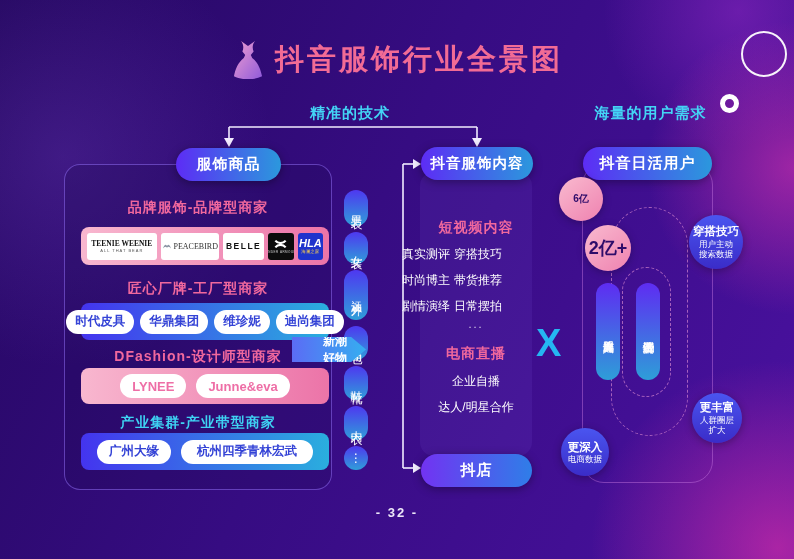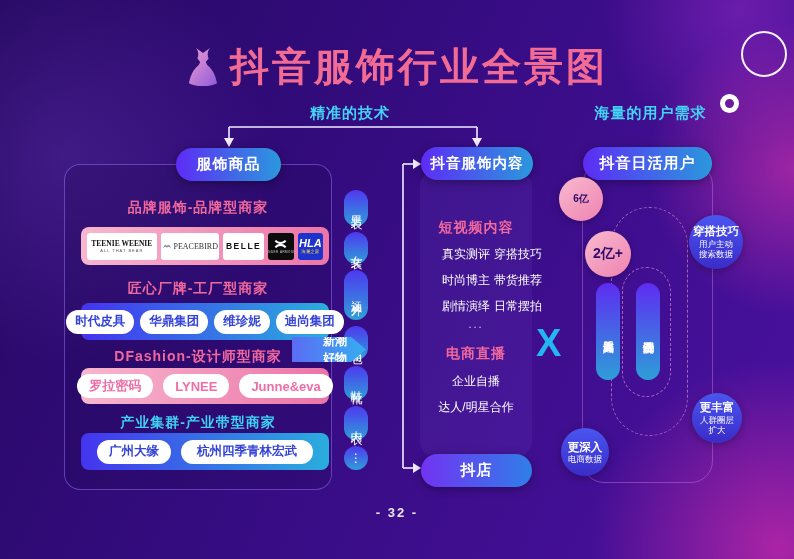--- a/index.html
+++ b/index.html
@@ -9,21 +9,21 @@
     background:
       radial-gradient(210px at 100% 30%, rgba(231,55,176,.55), transparent 70%),
       radial-gradient(260px at 98% 98%, rgba(230,48,168,.62), transparent 72%),
       radial-gradient(180px at 93% 2%, rgba(160,45,205,.45), transparent 75%),
       radial-gradient(300px at 8% 28%, rgba(115,65,195,.30), transparent 70%),
       linear-gradient(115deg,#250861 0%, #360c82 45%, #4a11a0 100%);
   }
   .abs{ position:absolute; }
   
   .title-row{ position:absolute; top:40px; left:0; right:0; display:flex; justify-content:center; align-items:center; gap:10px; }
-  .title-text{ color:#f26b95; font-size:39px; font-weight:bold; letter-spacing:3px; }
+  .title-text{ color:#f26b95; font-size:29px; font-weight:bold; letter-spacing:3px; }
   
   .circle-outline{ left:741px; top:31px; width:46px; height:46px; border:2.5px solid #ffffff; border-radius:50%; opacity:.95; }
   .ring{ left:720px; top:94px; width:19px; height:19px; border:5px solid #ffffff; border-radius:50%; }
   
   .toplabel{ color:#43d4f5; font-size:15px; font-weight:bold; text-align:center; letter-spacing:1px; }
   .label-tech{ left:280px; top:104px; width:140px; }
   .label-demand{ left:578px; top:104px; width:145px; }
   
   .hpill{ height:33px; border-radius:17px; display:flex; align-items:center; justify-content:center;
     color:#fff; font-weight:bold; font-size:15px; letter-spacing:1px;
@@ -57,21 +57,21 @@
     display:flex; align-items:center; justify-content:center; padding-right:10px;
     color:#fff; font-size:12px; font-weight:bold;padding-left:31px; }
   
   .vpill{ left:344px; width:24px; border-radius:12px; background:linear-gradient(180deg,#4e38f0,#2f9fd9);
     color:#fff; font-size:12px; display:flex; align-items:center; justify-content:center;
     writing-mode:vertical-rl; text-orientation:upright; letter-spacing:2px; }
   
   .mid-panel{ left:420px; top:172px; width:112px; height:284px; border-radius:14px; background:rgba(160,120,255,.09); }
   .mid-center{ left:420px; width:112px; text-align:center; }
   .mid-title{ font-size:14px; font-weight:bold; color:#f1689d; letter-spacing:1px; }
-  .mid-row{ left:440px; width:104px; display:flex; justify-content:space-between; padding:0 2px; color:#fff; font-size:12px; }
+  .mid-row{ left:400px; width:104px; display:flex; justify-content:space-between; padding:0 2px; color:#fff; font-size:12px; }
   .mid-item{ color:#fff; font-size:12px; }
   .store-pill{ left:421px; top:454px; width:111px; background:linear-gradient(90deg,#7233f2,#2f7ee8); }
   .x-mark{ left:536px; top:322px; font-size:38px; font-weight:900; color:#25b6f2; }
   
   .right-container{ left:582px; top:163px; width:131px; height:320px; border-radius:22px; border:1px solid rgba(200,120,225,.45); }
   .dash{ border:1.5px dashed rgba(236,152,216,.6); position:absolute; }
   .outer-dash{ left:611px; top:207px; width:77px; height:229px; border-radius:38px; }
   .inner-dash{ left:622px; top:267px; width:49px; height:130px; border-radius:25px; }
   .stat-circle{ border-radius:50%; background:linear-gradient(140deg,#f9bacf,#ef82b0); color:#2e0c6a;
     font-weight:bold; display:flex; align-items:center; justify-content:center; z-index:6; box-shadow:0 2px 8px rgba(0,0,0,.25); }
@@ -181,21 +181,20 @@
     <div class="sec-title pinktxt" style="top:115px;">匠心厂牌-工厂型商家</div>
     <div class="bar bar-blue" style="top:138px; height:37px; gap:6px;">
       <div class="wpill wpill-blue">时代皮具</div>
       <div class="wpill wpill-blue">华鼎集团</div>
       <div class="wpill wpill-blue">维珍妮</div>
       <div class="wpill wpill-blue">迪尚集团</div>
     </div>
 
     <div class="sec-title pinktxt" style="top:183px;">DFashion-设计师型商家</div>
     <div class="bar bar-pink" style="top:203px; height:36px; gap:10px;">
-      <div class="wpill wpill-pink">罗拉密码</div>
       <div class="wpill wpill-pink">LYNEE</div>
       <div class="wpill wpill-pink">Junne&amp;eva</div>
     </div>
 
     <div class="sec-title cyantxt" style="top:249px;">产业集群-产业带型商家</div>
     <div class="bar bar-blue" style="top:268px; height:37px; gap:10px;">
       <div class="wpill wpill-blue" style="padding:0 12px;">广州大缘</div>
       <div class="wpill wpill-blue" style="padding:0 16px;">杭州四季青林宏武</div>
     </div>
   </div>
@@ -230,21 +229,21 @@
   <div class="abs mid-center mid-item" style="top:399px;">达人/明星合作</div>
   <div class="abs hpill store-pill">抖店</div>
 
   <div class="abs x-mark">X</div>
 
   <div class="abs right-container"></div>
   <div class="abs dash outer-dash"></div>
   <div class="abs dash inner-dash"></div>
 
   <div class="abs stat-circle" style="left:559px; top:177px; width:44px; height:44px; font-size:10px;">6亿</div>
-  <div class="abs stat-circle" style="left:585px; top:231px; width:46px; height:46px; font-size:14px;">2亿+</div>
+  <div class="abs stat-circle" style="left:585px; top:225px; width:46px; height:46px; font-size:18px;">2亿+</div>
 
   <div class="abs rvpill" style="left:596px; top:283px;">服饰兴趣人群</div>
   <div class="abs rvpill" style="left:636px; top:283px; font-size:12px;">服饰消费者</div>
 
   <div class="abs badge" style="left:689px; top:215px; width:54px; height:54px;">
     <span class="badge-title">穿搭技巧</span>
     <span class="badge-line">用户主动</span>
     <span class="badge-line">搜索数据</span>
   </div>
   <div class="abs badge" style="left:692px; top:393px; width:50px; height:50px;">

